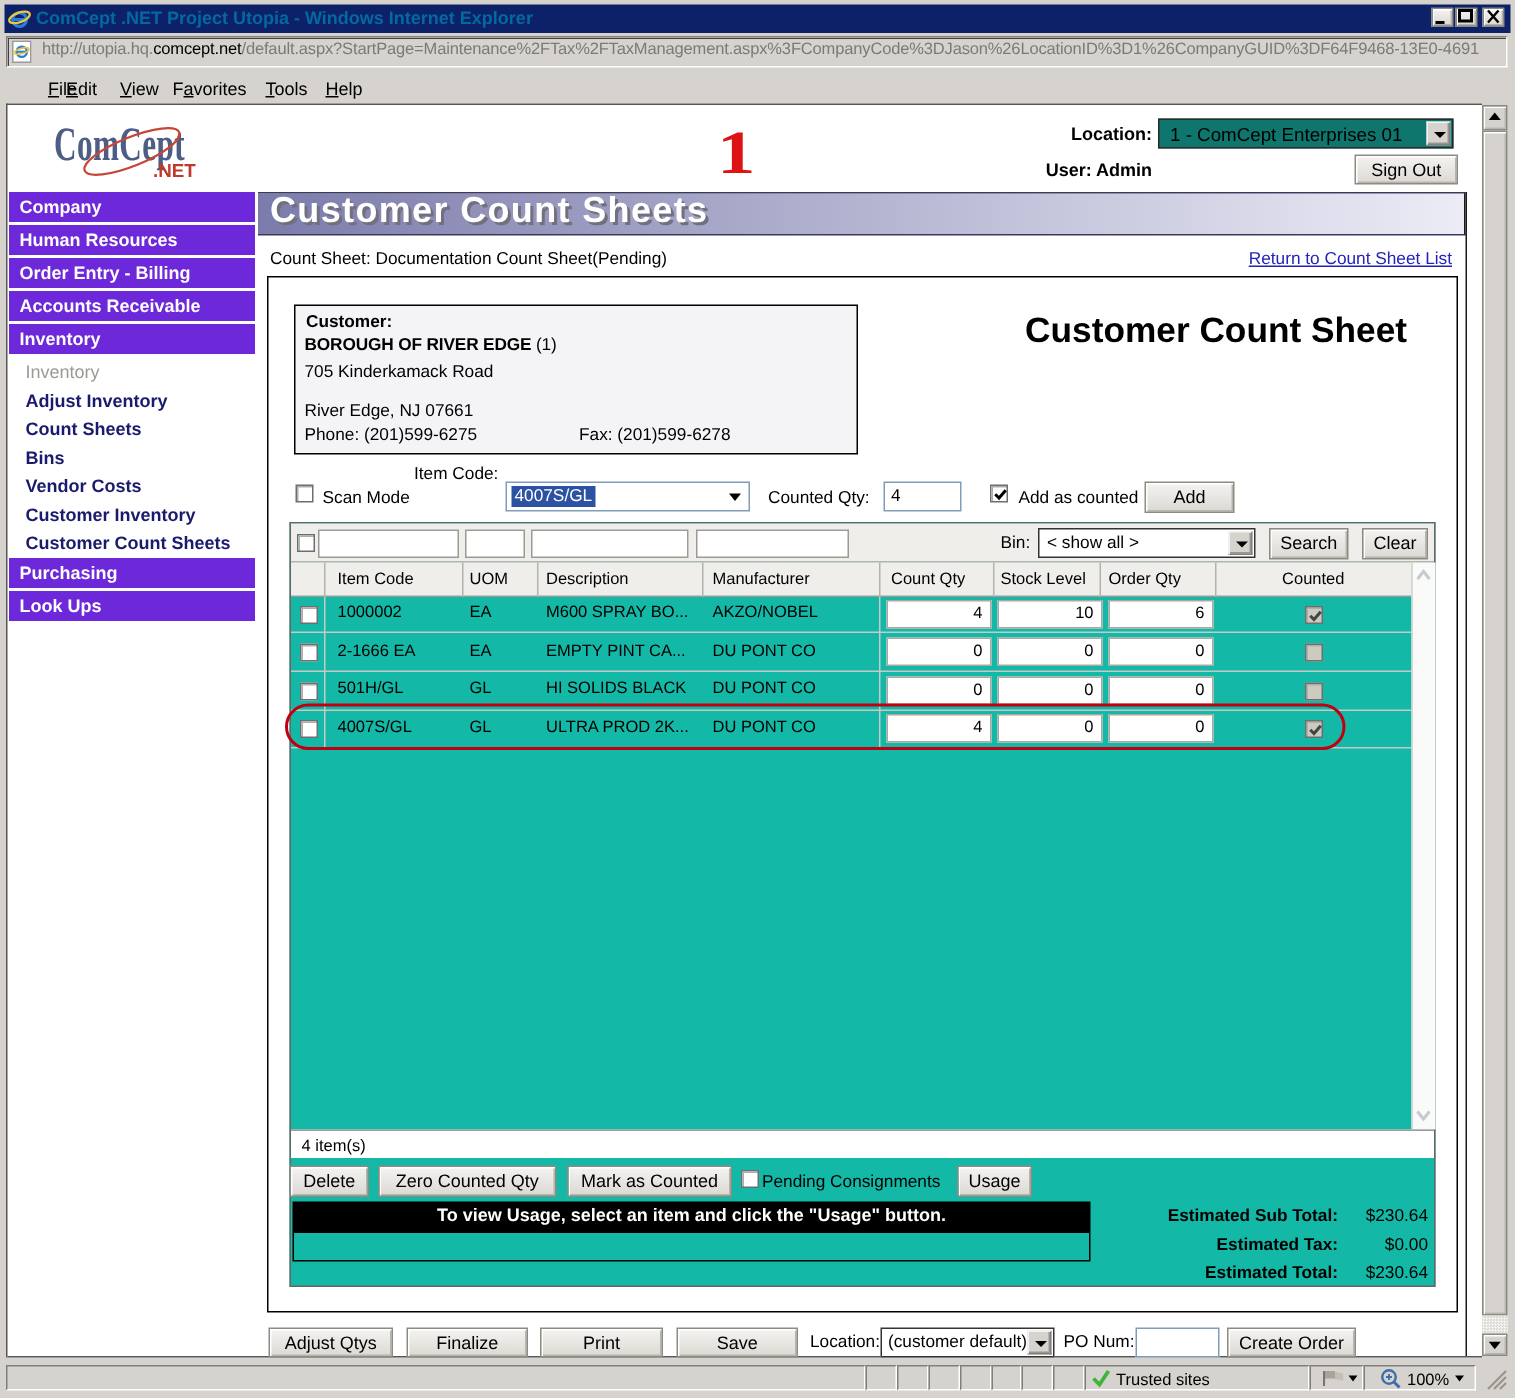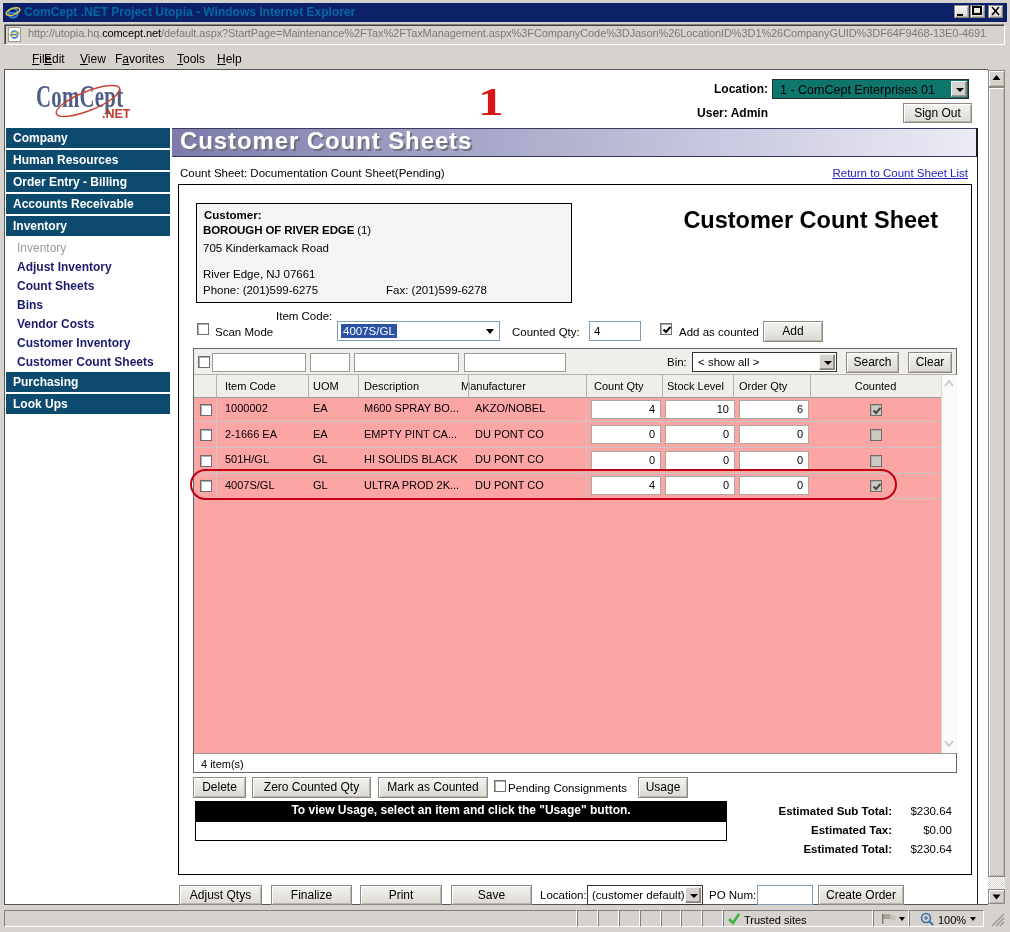--- a/index.html
+++ b/index.html
@@ -18,21 +18,21 @@
 
 .scell { position:absolute; top:910px; height:17px; border-top:1px solid #808080; border-left:1px solid #808080; border-bottom:1px solid #FFFFFF; border-right:1px solid #FFFFFF; background:#D6D3CE; }
 
 .cb { position:absolute; width:12px; height:12px; background:#fff; border:1px solid #6E6E6E; box-shadow: inset 1px 1px 0 #AEAEAE; }
 .cb svg { position:absolute; left:1px; top:1px; }
 
 .dbtn { position:absolute; background:#D6D3CE; border:1px solid #808080; border-top-color:#F5F4F2; border-left-color:#F5F4F2;
   box-shadow: inset -1px -1px 0 #9A968E; }
 .dbtn:after { content:""; position:absolute; left:50%; top:50%; margin-left:-3px; margin-top:-1px;
   border-left:4px solid transparent; border-right:4px solid transparent; border-top:4px solid #000; }
-.navitem { position:relative; height:20px; background:#0c4a6e; color:#fff; font-weight:bold; font-size:12px; line-height:20px; padding-left:7px; margin-bottom:2px; }
+.navitem { position:relative; height:20px; background:#6d28d9; color:#fff; font-weight:bold; font-size:12px; line-height:20px; padding-left:7px; margin-bottom:2px; }
 .navlink { position:relative; height:19px; color:#1B1B6D; font-weight:bold; font-size:12px; line-height:19px; padding-left:11px; }
 .tin { position:absolute; border:1px solid #9C9A94; background:#fff; } 
 .qin { position:absolute; border:1px solid #ABA8A1; background:#fff; font-size:11px; text-align:right; padding:2px 5px 0 0; } 
 .hdrtxt { position:absolute; top:381px; font-size:11px; }
 </style>
 </head>
 <body>
 
 <div class="abs" style="left:3px; top:3px; width:1004px; height:19px; background:#0D2169;"></div>
 <div class="abs" style="left:5px; top:4px; width:16px; height:16px;">
@@ -155,41 +155,41 @@
   <div class="abs" style="left:4px; top:3px; font-size:11.5px;">4</div>
 </div>
 <div class="cb" style="left:660px; top:323px;">
     <svg width="10" height="10" viewBox="0 0 10 10">
       <path d="M1.5 4.5 L4 7 L8.5 1.8" stroke="#000" stroke-width="2" fill="none"></path>
     </svg>
   </div>
 <div class="abs" style="left:679px; top:326px; font-size:11.5px;">Add as counted</div>
 <div class="btn" style="left:763px; top:321px; width:60px; height:21px; line-height:19px;">Add</div>
 
-<div class="abs" style="left:193px; top:348px; width:764px; height:425px; border:1px solid #666; background:#fca5a5;">
+<div class="abs" style="left:193px; top:348px; width:764px; height:510px; border:1px solid #666; background:#14b8a6;">
 
   <div class="abs" style="left:0; top:0; width:762px; height:26px; background:#EFEEEB; border-bottom:1px solid #B5B2AC;"></div>
   <div class="cb" style="left:4px; top:7px;"></div>
   <div class="tin" style="left:18px; top:4px; width:94px; height:19px;"></div>
   <div class="tin" style="left:116px; top:4px; width:40px; height:19px;"></div>
   <div class="tin" style="left:160px; top:4px; width:105px; height:19px;"></div>
   <div class="tin" style="left:270px; top:4px; width:102px; height:19px;"></div>
   <div class="abs" style="left:473px; top:7px; font-size:11.5px;">Bin:</div>
   <div class="abs" style="left:498px; top:3px; width:145px; height:20px; background:#fff; border:1px solid #333;">
     <div class="abs" style="left:5px; top:3px; font-size:11.5px;">&lt; show all &gt;</div>
     <div class="dbtn" style="right:1px; top:1px; width:16px; height:16px;"></div>
   </div>
   <div class="btn" style="left:652px; top:3px; width:53px; height:21px; line-height:19px;">Search</div>
   <div class="btn" style="left:714px; top:3px; width:44px; height:21px; line-height:19px;">Clear</div>
 
   <div class="abs" style="left:0; top:26px; width:747px; height:23px; background:#EFEEEB; border-bottom:1px solid #9A9A9A;"></div>
   <div class="hdrtxt" style="left:31px; top:31px;">Item Code</div>
   <div class="hdrtxt" style="left:119px; top:31px;">UOM</div>
   <div class="hdrtxt" style="left:170px; top:31px;">Description</div>
-  <div class="hdrtxt" style="left:267px; top:31px;">Manufacturer</div>
+  <div class="hdrtxt" style="left:281px; top:31px;">Manufacturer</div>
   <div class="hdrtxt" style="left:400px; top:31px;">Count Qty</div>
   <div class="hdrtxt" style="left:473px; top:31px;">Stock Level</div>
   <div class="hdrtxt" style="left:545px; top:31px;">Order Qty</div>
   <div class="hdrtxt" style="left:616px; top:31px; width:131px; text-align:center;">Counted</div>
 
   <div class="abs" style="left:22px; top:26px; width:1px; height:23px; background:#B5B2AC;"></div>
   <div class="abs" style="left:114px; top:26px; width:1px; height:23px; background:#B5B2AC;"></div>
   <div class="abs" style="left:164px; top:26px; width:1px; height:23px; background:#B5B2AC;"></div>
   <div class="abs" style="left:274px; top:26px; width:1px; height:23px; background:#B5B2AC;"></div>
   <div class="abs" style="left:392px; top:26px; width:1px; height:23px; background:#B5B2AC;"></div>

